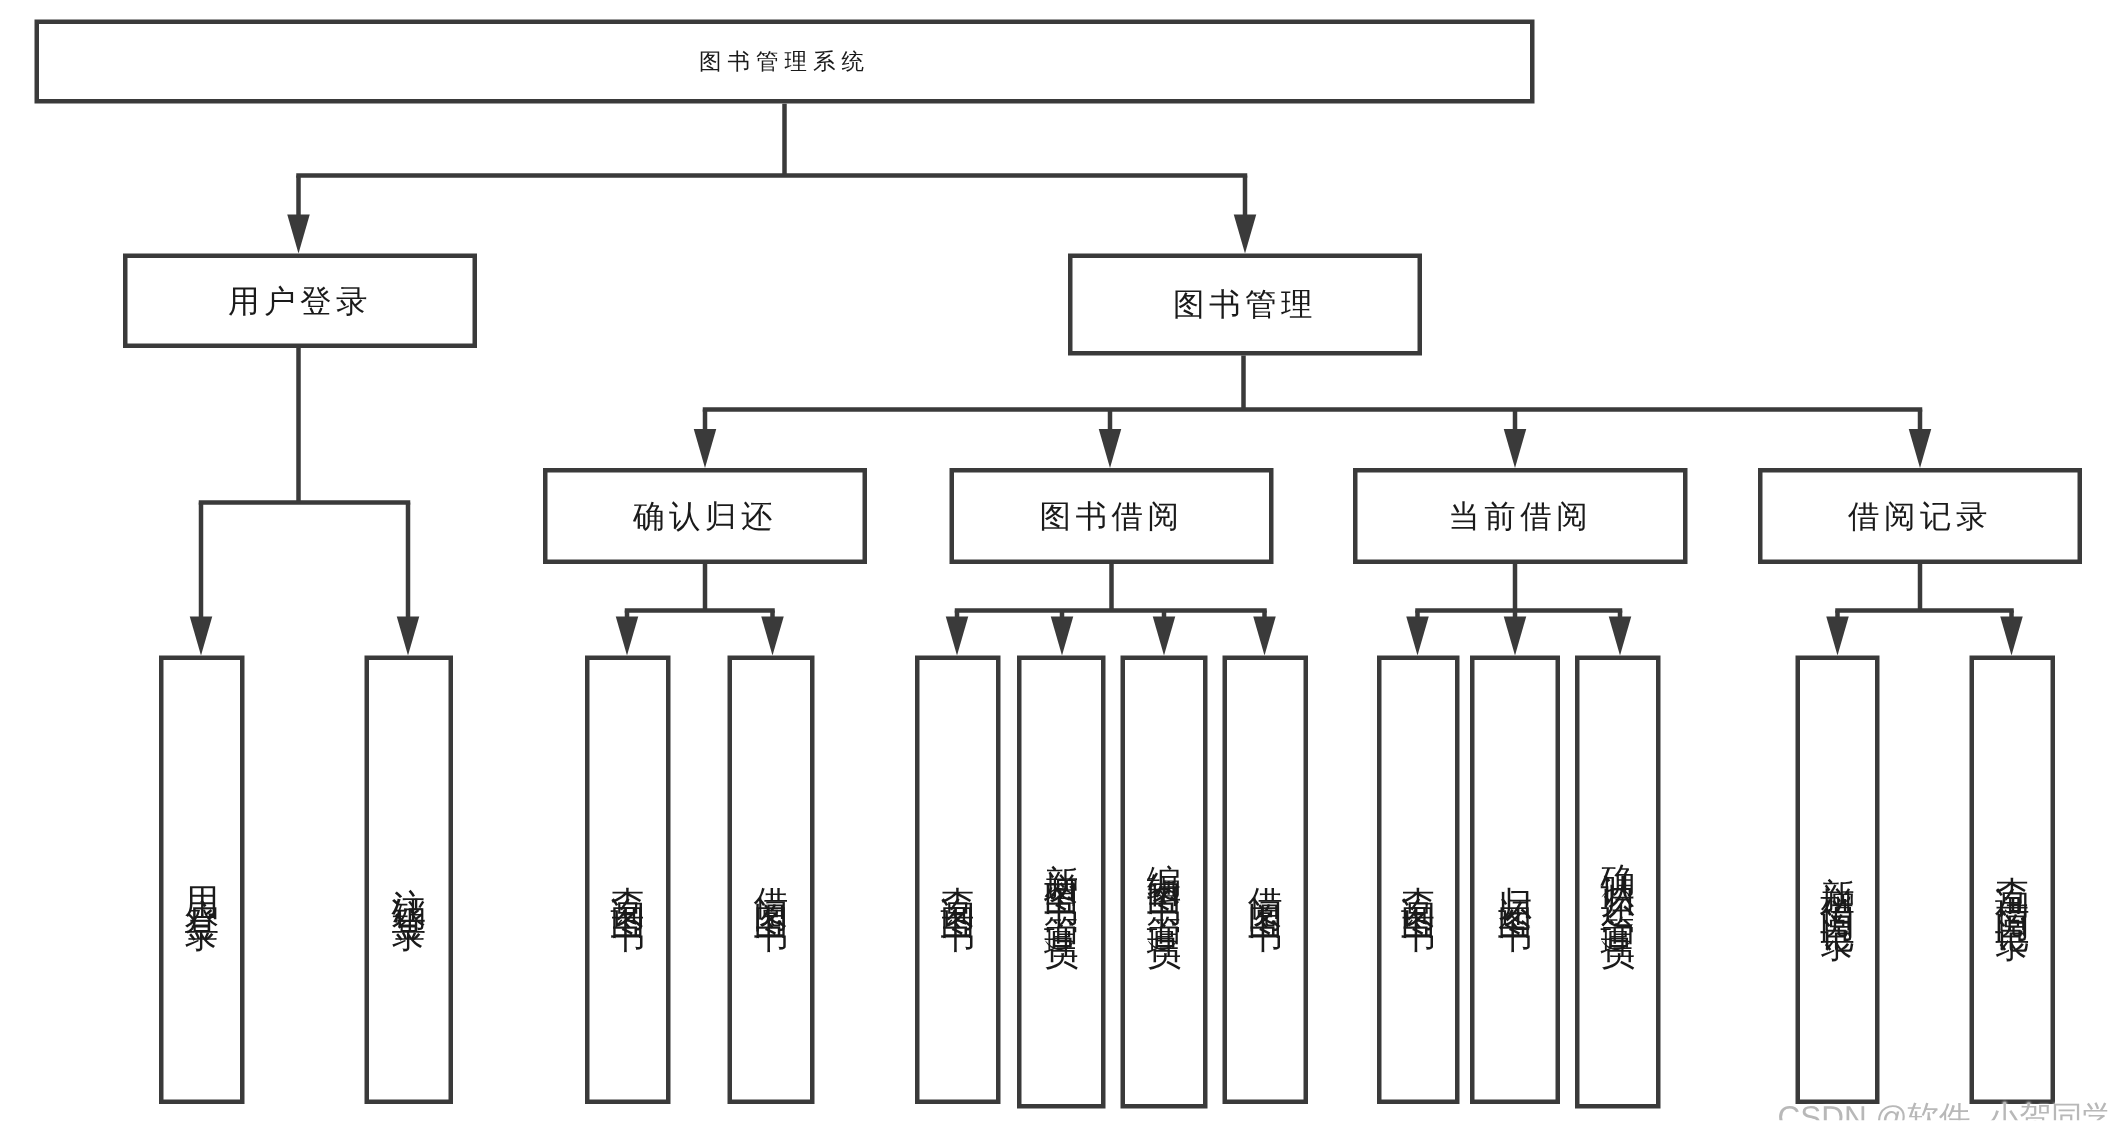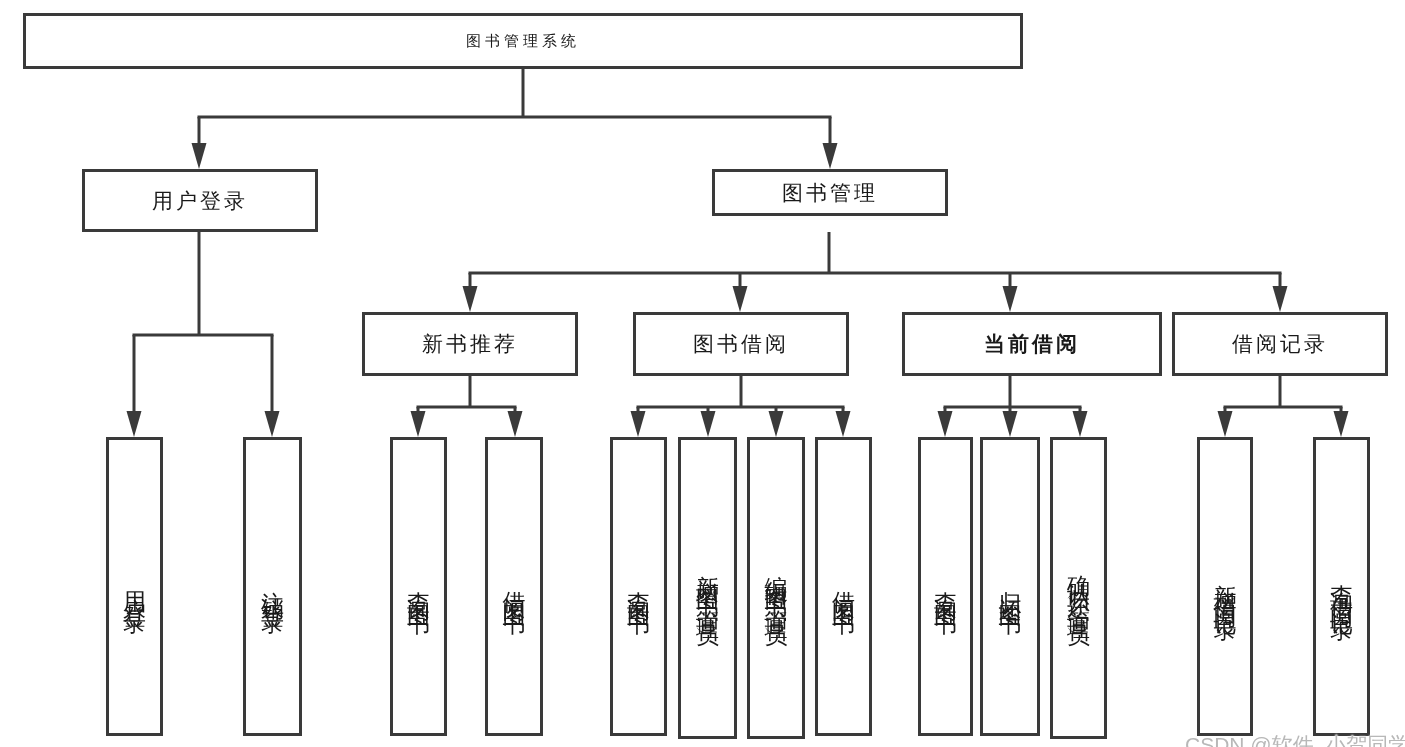--- a/index.html
+++ b/index.html
@@ -123,31 +123,31 @@
       <polygon points="1333.5,411 1348.5,411 1341,437" fill="#3a3a3a"></polygon>
     </svg>
 
   <div class="node rootnode" style="left:23px; top:13px; width:1000px; height:56px;">
     <span>图书管理系统</span>
   </div>
 
   <div class="node hnode" style="left:82px; top:169px; width:236px; height:63px;">
     <span>用户登录</span>
   </div>
-  <div class="node hnode" style="left:712px; top:169px; width:236px; height:47px;">
+  <div class="node hnode" style="left:712px; top:169px; width:236px; height:68px;">
     <span>图书管理</span>
   </div>
 
   <div class="node hnode" style="left:362px; top:312px; width:216px; height:64px;">
-    <span>新书推荐</span>
+    <span>确认归还</span>
   </div>
   <div class="node hnode" style="left:633px; top:312px; width:216px; height:64px;font-family:Liberation Mono, monospace;">
     <span>图书借阅</span>
   </div>
-  <div class="node hnode" style="left:902px; top:312px; width:260px; height:64px;font-weight:bold;">
+  <div class="node hnode" style="left:902px; top:312px; width:223px; height:64px;">
     <span>当前借阅</span>
   </div>
   <div class="node hnode" style="left:1172px; top:312px; width:216px; height:64px;justify-content:center;">
     <span>借阅记录</span>
   </div>
 
   <div class="node vnode" style="left:106px; top:437px; width:57px; height:299px;">
     <span>用户登录</span>
   </div>
   <div class="node vnode" style="left:243px; top:437px; width:59px; height:299px;">

